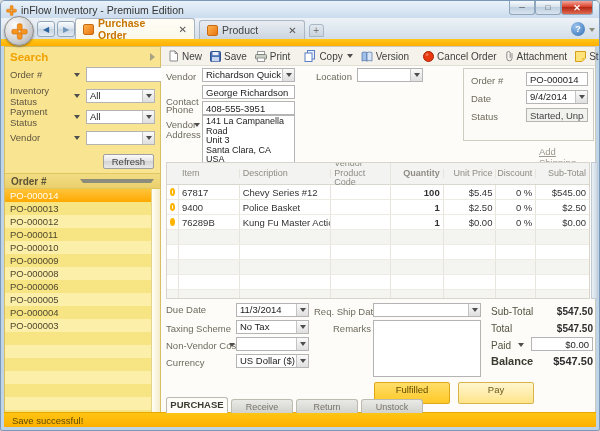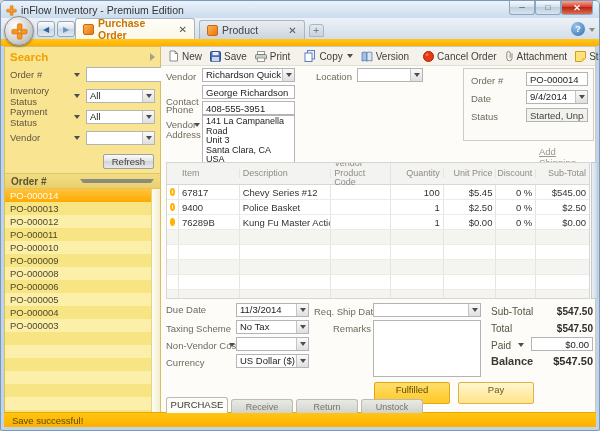--- a/index.html
+++ b/index.html
@@ -106,40 +106,40 @@
   .ptable { position:absolute; left:5px; top:96px; width:424px; height:137px; border:1px solid #D8D6CC;
             background:#fff; display:flex; flex-direction:column; overflow:hidden; }
   .trow { display:flex; flex:none; }
   .th { background:#F3F3F1; color:#8E8C84; font-size:9px; height:22px; align-items:center; border-bottom:1px solid #D9D7CE; }
   .td, .hc { border-right:1px solid #E6E4DC; padding:0 3px; overflow:hidden; white-space:nowrap; display:flex; align-items:center; }
   .th .hc { line-height:9.5px; white-space:normal; }
   .drow { height:15px; font-size:9.5px; color:#333; border-bottom:1px solid #EDEBE3; }
   .erow { height:15px; border-bottom:1px solid #EDEBE3; }
   .erow:nth-child(odd) { background:#F4F4F1; }
   .c-ico{width:12px; justify-content:center;} .c-item{width:61px;} .c-desc{width:92px;} .c-code{width:60px;}
-  .c-qty{width:53px; justify-content:flex-end;} .c-unit{width:53px; justify-content:flex-end;}
+  .c-qty{width:53px; justify-content:flex-end;font-weight:bold;} .c-unit{width:53px; justify-content:flex-end;}
   .c-disc{width:40px; justify-content:flex-end;} .c-sub{width:53px; justify-content:flex-end; border-right:none;}
   .stat-circle { width:8px; height:8px; border-radius:50%; border:2px solid #FFB400; background:#fff; }
   .stat-circle.filled { background:#FFB400; }
   .tscroll { position:absolute; left:430px; top:96px; width:7px; height:137px; background:linear-gradient(90deg,#EAF0F6,#CBD8E4); border:1px solid #C0CBD6; }
 
   .money { position:absolute; text-align:right; font-weight:bold; color:#2E2E2E; }
   .tot-label { position:absolute; color:#55523F; }
   .balance-label { font-weight:bold; font-size:11px; color:#3A3A2F; }
   .balance-val { font-weight:bold; font-size:11px; }
 
   .ybtn { position:absolute; height:22px; font-size:9.5px; color:#6B5A1E; text-align:center; line-height:14px;
           border:1px solid #D9B44A; border-radius:2px; cursor:pointer; }
   .ybtn.strong { background:linear-gradient(#FFDE6B,#FFC825); border-color:#E0A817; color:#5F4A00; }
   .ybtn.soft { background:linear-gradient(#FFF6D0,#FFE48A); }
 
   .ftab { position:absolute; height:14px; top:333px; width:62px; text-align:center; font-size:9px; line-height:14px;
           border:1px solid #BDBBB0; border-bottom:none; border-radius:3px 3px 0 0; cursor:pointer;
           background:linear-gradient(#E9E9E6,#D2D2CD); color:#76746A; }
-  .ftab.active { background:#FDFCF9; color:#3A3A30; font-weight:normal; top:331px; height:16px; font-size:9.5px; }
+  .ftab.active { background:#FDFCF9; color:#3A3A30; font-weight:bold; top:331px; height:16px; font-size:9.5px; }
 
   .statusbar { height:15px; background:linear-gradient(#FFC513,#FFB000); font-size:9.5px; color:#5F4A00;
                display:flex; align-items:center; padding:0 8px; flex:none; border-top:1px solid #E8A800; }
   .winbottom { height:3px; background:#BFD4E7; flex:none; }
 
   .car { display:inline-block; width:0; height:0; border-left:3px solid transparent;
          border-right:3px solid transparent; border-top:4px solid #4E4E4E; }
   .car.lite { border-top-color:#8C8C7C; }
   .tri-r { display:inline-block; width:0; height:0; border-top:4px solid transparent;
            border-bottom:4px solid transparent; border-left:5px solid #A8A285; }

